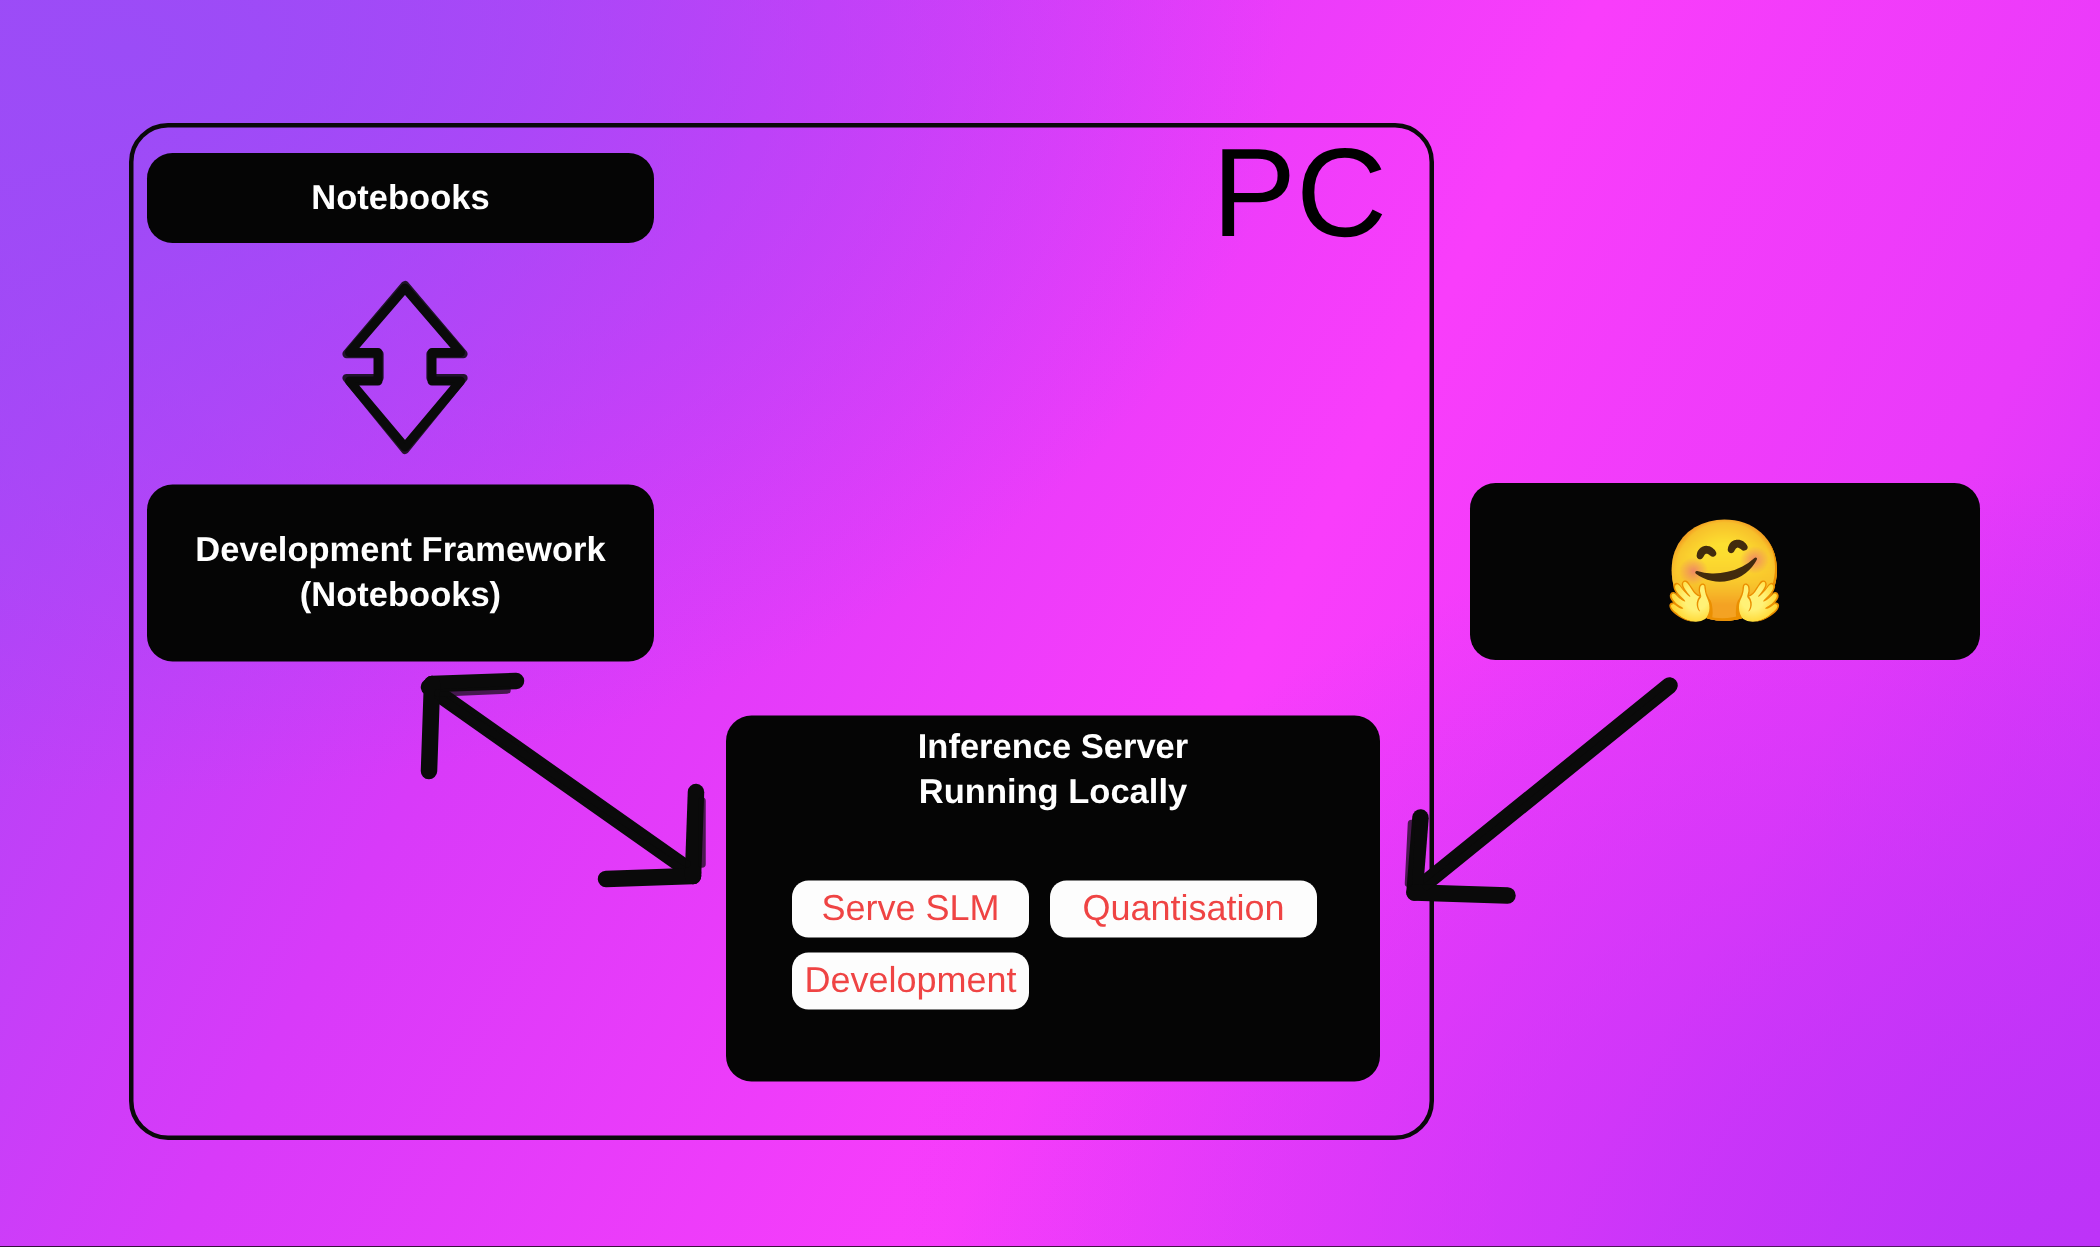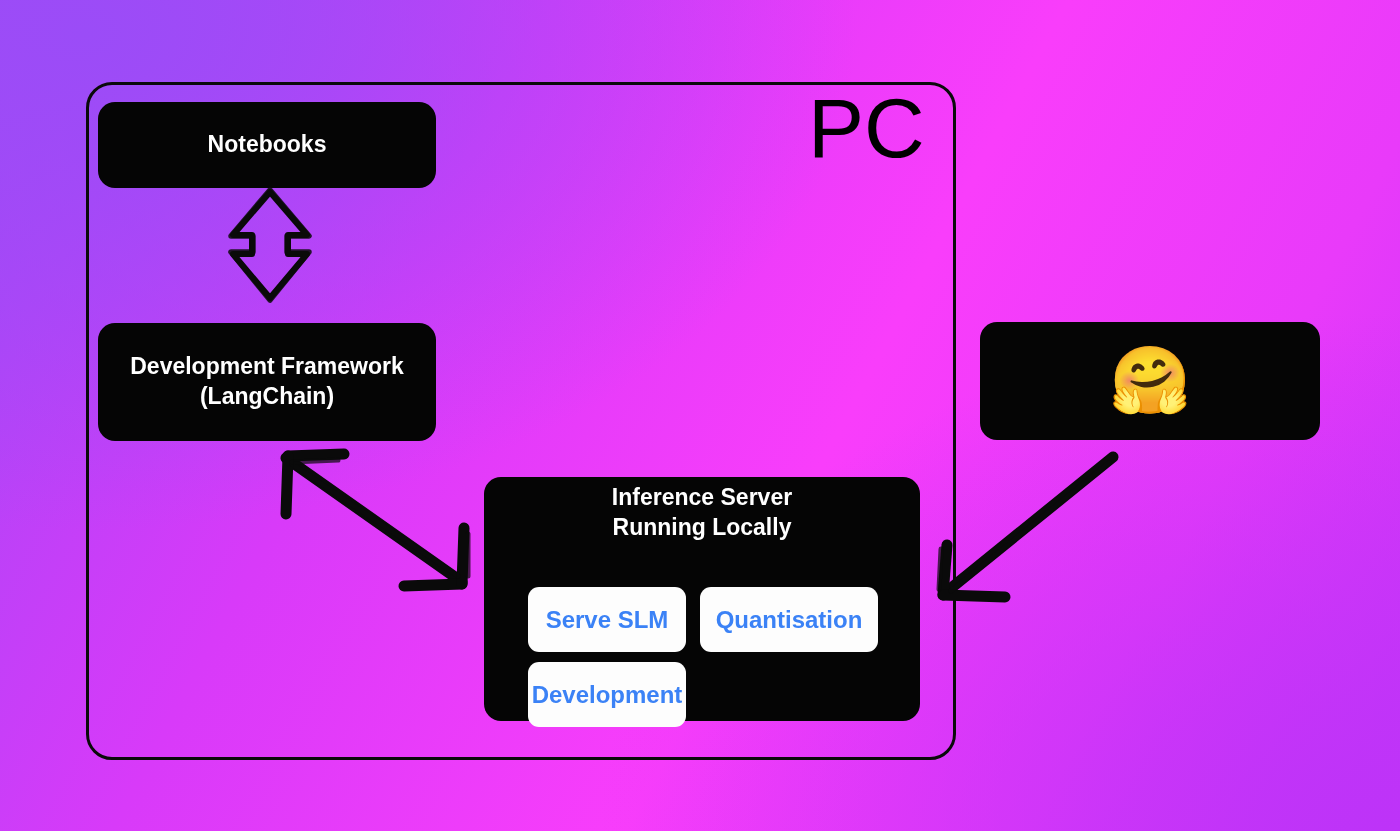--- a/index.html
+++ b/index.html
@@ -55,21 +55,21 @@
     text-align: center;
     box-sizing: border-box;
   }
   .node-line {
     font-weight: bold;
     line-height: 1.3;
   }
 
   #node-notebooks {
     left: 98px; top: 102px;
-    width: 338px; height: 86px;
+    width: 338px; height: 60px;
   }
   #node-notebooks .node-line { font-size: 23px; }
 
   #node-framework {
     left: 98px; top: 323px;
     width: 338px; height: 118px;
   }
   #node-framework .node-line { font-size: 23px; }
 
   #node-inference {
@@ -95,28 +95,28 @@
     position: absolute;
     left: 44px;
     top: 110px;
     width: 350px;
     display: grid;
     grid-template-columns: 158px 178px;
     grid-gap: 10px 14px;
   }
   .chip {
     background: #fdfdfd;
-    color: #3b82f6;
+    color: #ef4444;
     border-radius: 11px;
-    height: 65px;
+    height: 38px;
     display: flex;
     align-items: center;
     justify-content: center;
     font-size: 24px;
-    font-weight: 700;
+    font-weight: 400;
     box-sizing: border-box;
   }
 
   
   .arrow-svg {
     position: absolute;
     overflow: visible;
   }
   #arrow-vertical { left: 215px; top: 188px; width: 110px; height: 132px; }
   #arrow-diagonal { left: 262px; top: 440px; width: 230px; height: 160px; }
@@ -136,21 +136,21 @@
 
   <svg class="arrow-svg" id="arrow-vertical" viewBox="0 0 110 132">
     <path d="M55 4
              L92 47 L73 47 L73 66 L92 66 L55 110
              M55 4 L18 47 L37 47 L37 66 L18 66 L55 110" fill="none" stroke="#0a0a0a" stroke-width="6" stroke-linejoin="round" stroke-linecap="round"></path>
     <path d="M55 2 L94 48 L72 48 L72 64 L94 64 L55 112 L16 64 L38 64 L38 48 L16 48 Z" fill="none" stroke="#0a0a0a" stroke-width="5.5" stroke-linejoin="round" stroke-linecap="round" opacity="0.85"></path>
   </svg>
 
   <div class="node" id="node-framework">
     <div class="node-line">Development Framework</div>
-    <div class="node-line">(LangChain)</div>
+    <div class="node-line">(Notebooks)</div>
   </div>
 
   <svg class="arrow-svg" id="arrow-diagonal" viewBox="0 0 230 160">
     <g stroke="#0a0a0a" stroke-width="11" stroke-linecap="round" stroke-linejoin="round" fill="none">
       <path d="M24 18 L200 142"></path>
       <path d="M26 16 L82 14"></path>
       <path d="M26 16 L24 74"></path>
       <path d="M200 144 L142 146"></path>
       <path d="M200 144 L202 88"></path>
     </g>

